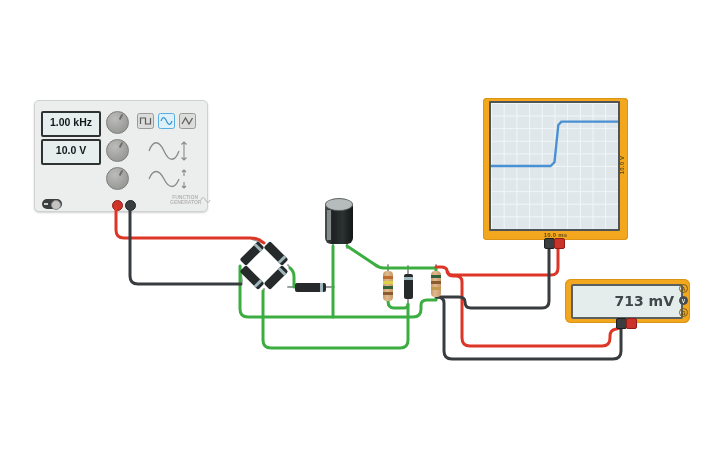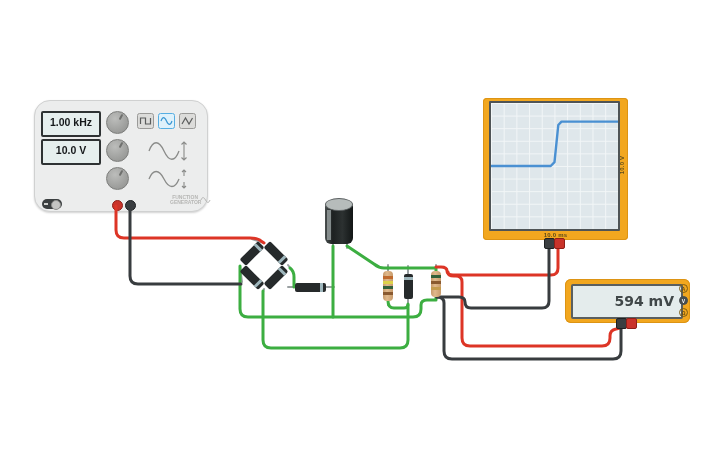--- a/index.html
+++ b/index.html
@@ -3,21 +3,21 @@
 <meta charset="utf-8">
 <style>
   html,body{margin:0;padding:0;background:#fff;}
   #canvas{position:relative;width:725px;height:453px;background:#ffffff;overflow:hidden;
           font-family:"Liberation Sans",sans-serif;}
   .abs{position:absolute;}
   
   #wires{position:absolute;left:0;top:0;z-index:5;}
   
   #fg{left:34px;top:100px;width:172px;height:110px;background:#eceded;border:1px solid #d0d1d1;
-      border-radius:16px;box-shadow:0 1px 2px rgba(0,0,0,.18);z-index:4;}
+      border-radius:5px;box-shadow:0 1px 2px rgba(0,0,0,.18);z-index:4;}
   .fg-display{left:6px;width:56px;height:22px;background:#e6efee;border:2px solid #2e3233;
       border-radius:2px;font-size:10.5px;font-weight:bold;color:#15181a;text-align:center;
       line-height:19px;white-space:nowrap;}
   .knob{left:71px;width:21px;height:21px;border-radius:50%;
       background:radial-gradient(circle at 38% 32%,#bcbdbb,#9b9c9a 70%,#8f908e);
       border:1.5px solid #7c7d7b;}
   .knob::after{content:"";position:absolute;width:2px;height:6px;background:#6f706e;
       left:13px;top:2px;transform:rotate(28deg);border-radius:1px;}
   .wfbtn{top:12px;width:15px;height:14px;background:#dcdcda;border:1px solid #9a9a98;
       border-radius:2.5px;display:flex;align-items:center;justify-content:center;}
@@ -210,21 +210,21 @@
         <polyline points="0.0,63.0 59.7,63.0 63.5,59.2 67.3,22.0 70.5,18.6 127.0,18.6" fill="none" stroke="#4a90d2" stroke-width="2.4" stroke-linejoin="round"></polyline>
       </svg>
     </div>
     <div id="scope-hlabel" class="scope-label abs">10.0 ms</div>
     <div id="scope-vlabel" class="scope-label abs">10.0 V</div>
   </div>
   <div class="plug black abs" style="left:544px;top:238px;border-radius:2px"></div>
   <div class="plug red abs" style="left:554px;top:238px;border-radius:2px"></div>
 
   <div id="meter" class="abs">
-    <div id="meter-display" class="abs">594 mV</div>
+    <div id="meter-display" class="abs">713 mV</div>
     <div class="mbtn abs" style="top:5px">A</div>
     <div class="mbtn sel abs" style="top:17px">V</div>
     <div class="mbtn abs" style="top:29px">Ω</div>
   </div>
   <div class="plug black abs" style="left:616px;top:318px;border-radius:2px"></div>
   <div class="plug red abs" style="left:626px;top:318px;border-radius:2px"></div>
 
 </div>
 
 </body></html>

